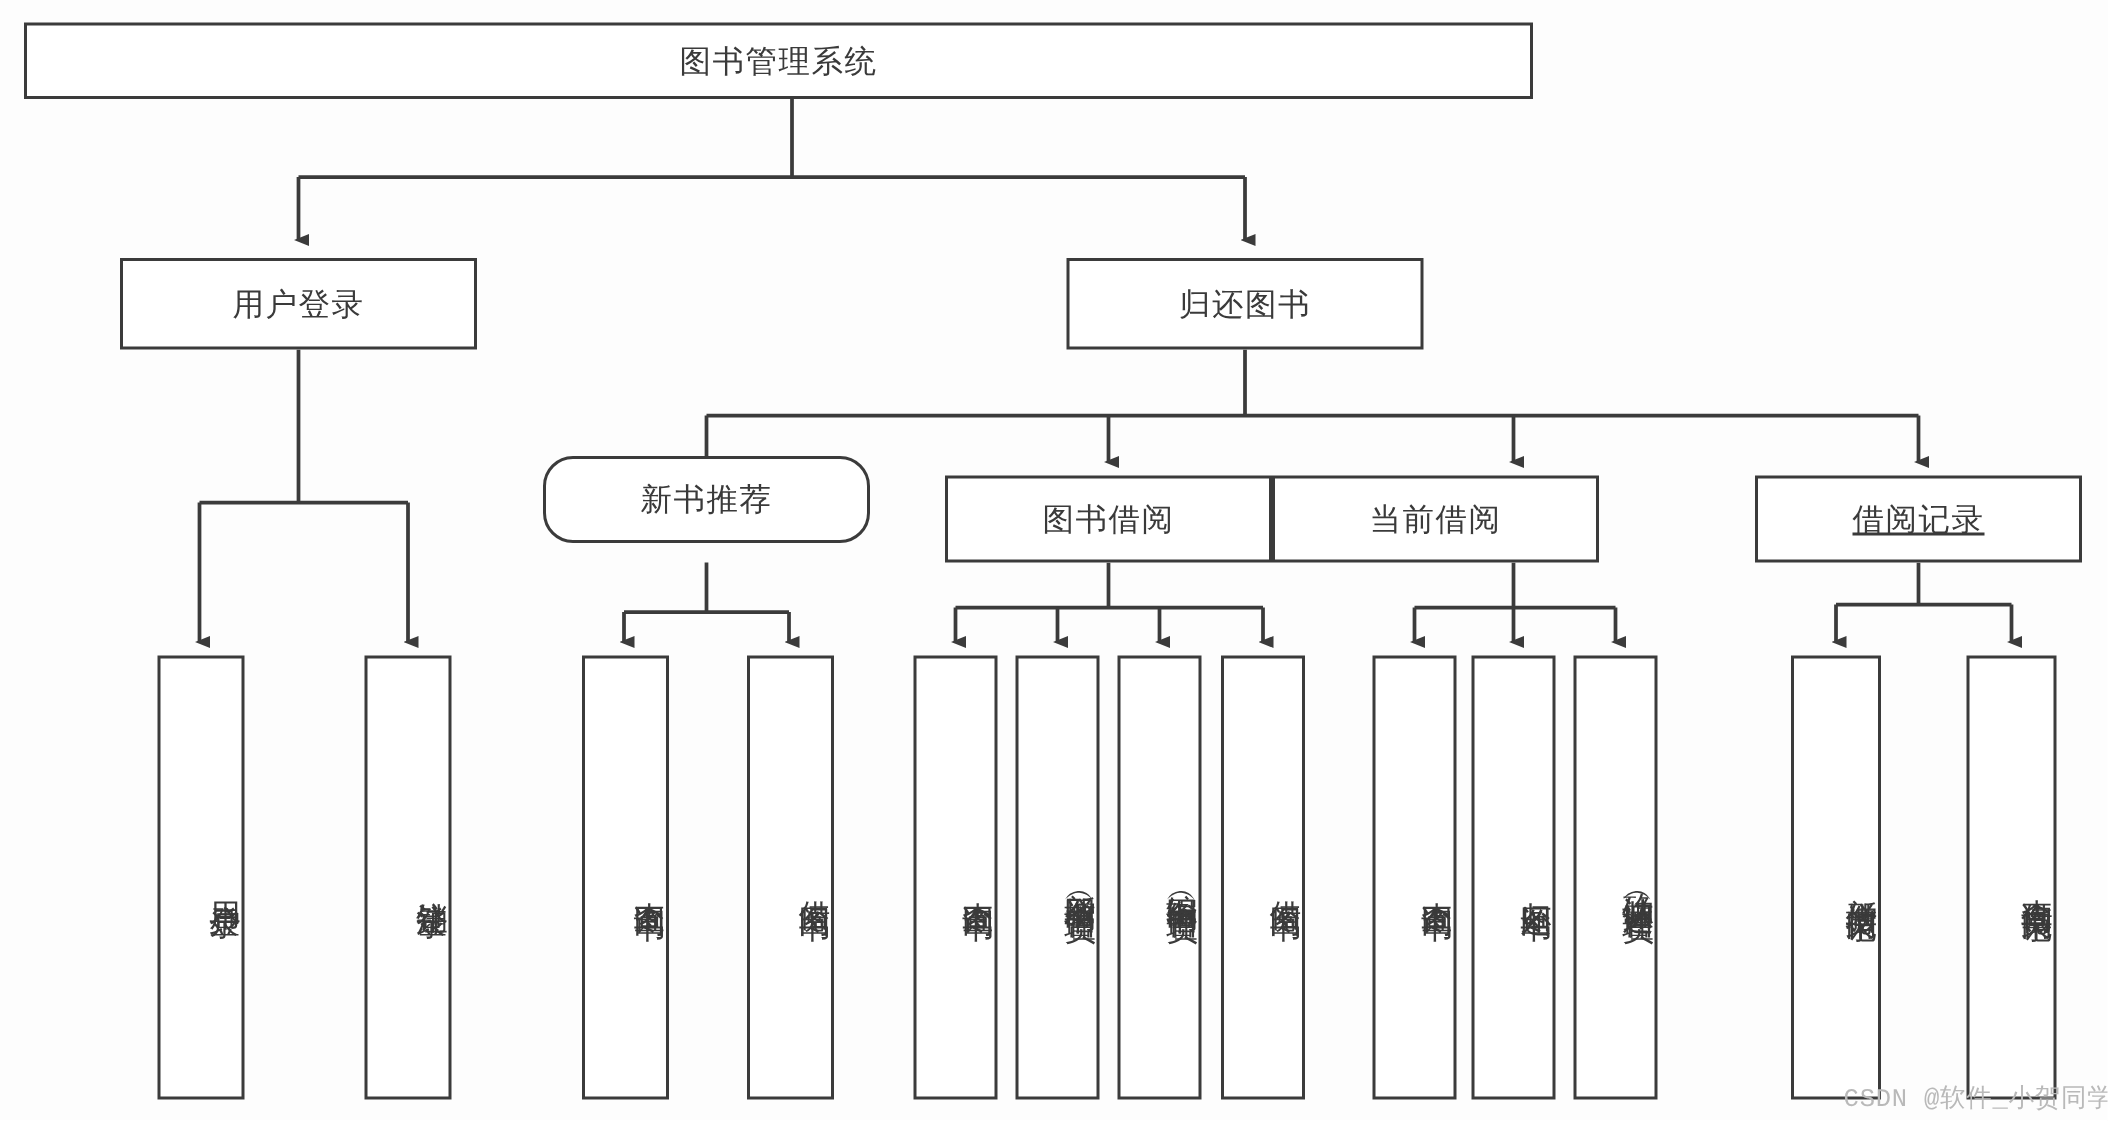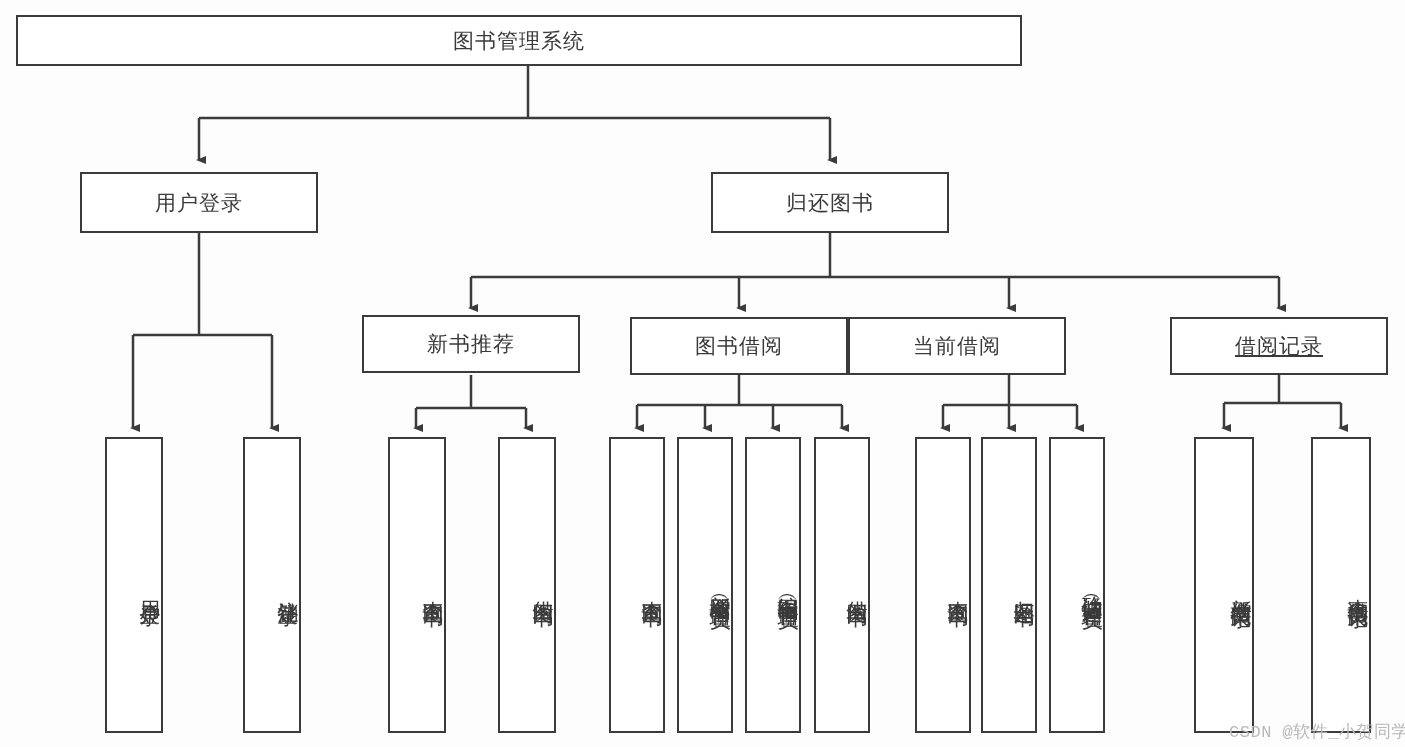--- a/index.html
+++ b/index.html
@@ -121,21 +121,21 @@
       <path d="M1224,403 L1224,428" marker-end="url(#arrow)"></path>
       <path d="M1341,403 L1341,428" marker-end="url(#arrow)"></path>
     </g>
   </svg>
 
   <div class="node h" style="left:16px; top:15px; width:1006px; height:51px;">图书管理系统</div>
 
   <div class="node h" style="left:80px; top:172px; width:238px; height:61px;">用户登录</div>
   <div class="node h" style="left:711px; top:172px; width:238px; height:61px;">归还图书</div>
 
-  <div class="node h" style="left:362px; top:315px; width:218px; height:58px;">新书推荐</div>
+  <div class="node h" style="left:362px; top:304px; width:218px; height:58px;border-radius:20px;">新书推荐</div>
   <div class="node h" style="left:630px; top:317px; width:218px; height:58px;">图书借阅</div>
   <div class="node h" style="left:848px; top:317px; width:218px; height:58px;">当前借阅</div>
   <div class="node h" style="left:1170px; top:317px; width:218px; height:58px;text-decoration:underline;">借阅记录</div>
 
   <div class="node v" style="left:105px; top:437px; width:58px; height:296px;">
     <span class="vtext">用户登录</span>
   </div>
   <div class="node v" style="left:243px; top:437px; width:58px; height:296px;">
     <span class="vtext">注销登录</span>
   </div>

